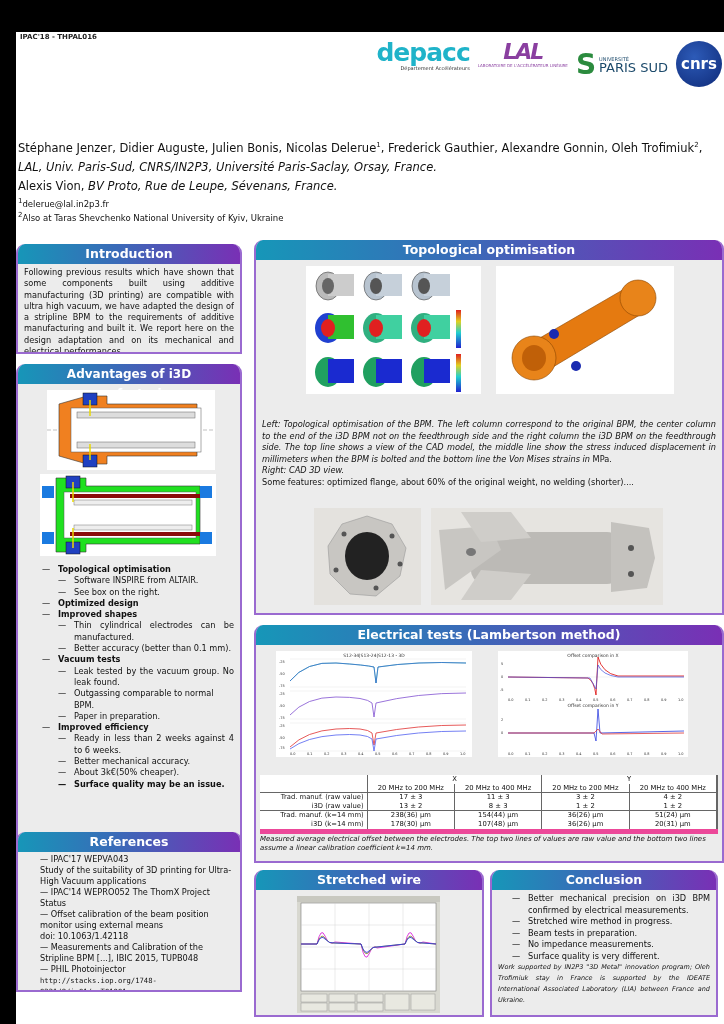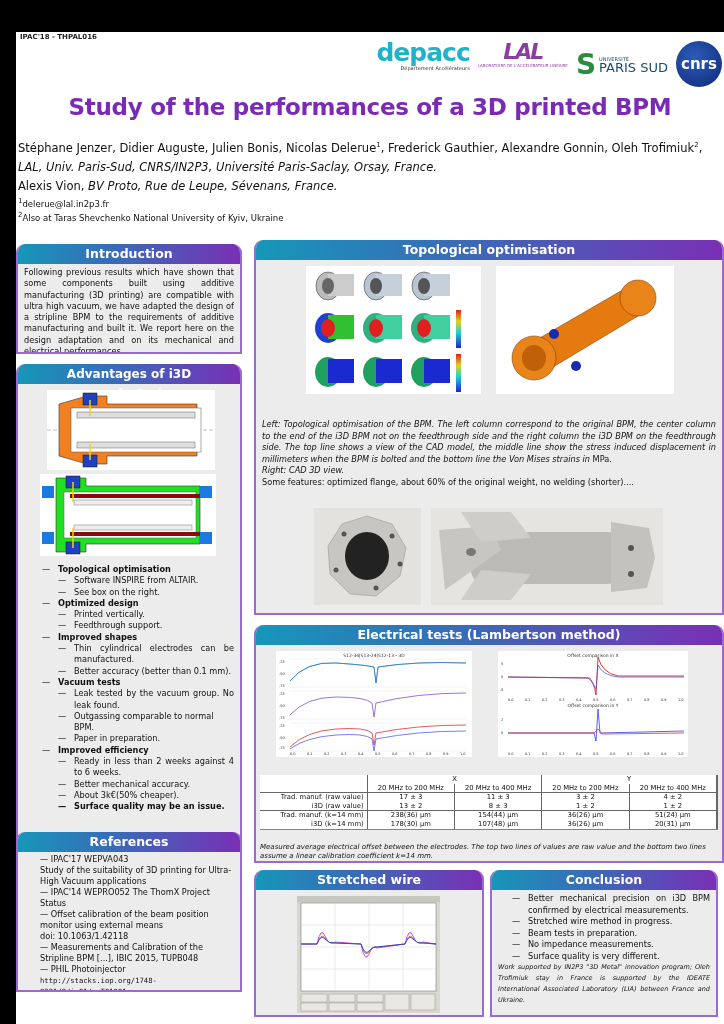--- a/index.html
+++ b/index.html
@@ -79,21 +79,20 @@
       <span class="txt">
           <span class="u">UNIVERSITÉ</span>
           <span class="p">PARIS SUD</span>
         </span>
     </div>
     <div class="logo-cnrs">
         <span>cnrs</span>
       </div>
   </div>
 
-  <div class="title">Study of the performances of a 3D printed BPM</div>
 
   <div class="authors">
     <div>
       <span>Stéphane Jenzer, Didier Auguste, Julien Bonis, Nicolas Delerue</span><sup>1</sup><span>, Frederick Gauthier, Alexandre Gonnin, Oleh Trofimiuk</span><sup>2</sup><span>,</span>
     </div>
     <div class="it">LAL, Univ. Paris-Sud, CNRS/IN2P3, Université Paris-Saclay, Orsay, France.</div>
     <div><span>Alexis Vion, </span><span class="it">BV Proto, Rue de Leupe, Sévenans, France.</span></div>
     <div class="fn"><sup>1</sup><span>delerue@lal.in2p3.fr</span></div>
     <div class="fn"><sup>2</sup><span>Also at Taras Shevchenko National University of Kyiv, Ukraine</span></div>
   </div>
@@ -137,24 +136,21 @@
       </svg>
     </div>
     <div class="box-body" style="position:absolute; top:200px; left:0; right:0; padding-top:0;">
       <ul class="dash">
         <li><span class="b">Topological optimisation</span>
           <ul class="dash">
               <li>Software INSPIRE from ALTAIR.</li>
               <li>See box on the right.</li>
             </ul></li>
         <li><span class="b">Optimized design</span>
-          <ul class="dash">
-              <li>Printed vertically.</li>
-              <li>Feedthrough support.</li>
-            </ul></li>
+          </li>
         <li><span class="b">Improved shapes</span>
           <ul class="dash">
               <li class="justify">Thin cylindrical electrodes can be manufactured.</li>
               <li>Better accuracy (better than 0.1 mm).</li>
             </ul></li>
         <li><span class="b">Vacuum tests</span>
           <ul class="dash">
               <li class="justify">Leak tested by the vacuum group. No leak found.</li>
               <li>Outgassing comparable to normal BPM.</li>
               <li>Paper in preparation.</li>
@@ -400,21 +396,21 @@
         </tr>
         <tr>
           <td class="lab">i3D (k=14 mm)</td>
           <td class="vl">178(30) µm</td>
           <td class="vl">107(48) µm</td>
           <td class="vl">36(26) µm</td>
           <td class="vl vr">20(31) µm</td>
         </tr>
       </tbody>
         </table>
-      <div class="caption" style="font-size:7px; line-height:9px; border-top:1px solid #ec4899; padding-top:13px;">Measured average electrical offset between the electrodes. The top two lines of values are raw value and the bottom two lines assume a linear calibration coefficient k=14 mm.</div>
+      <div class="caption" style="font-size:7px; line-height:9px; border-top:5px solid #ec4899; padding-top:1px;">Measured average electrical offset between the electrodes. The top two lines of values are raw value and the bottom two lines assume a linear calibration coefficient k=14 mm.</div>
     </div>
   </div>
 
   <div class="box" style="left:238px; top:838px; width:230px; height:147px;">
     <div class="box-header">Stretched wire</div>
     <div class="fig" style="left:41px; top:26px; width:143px; height:117px; background:#d8d8d0;">
       <svg width="143" height="117" viewBox="0 0 143 117">
         <rect x="0" y="0" width="143" height="6" fill="#c8c8c0"></rect>
         <rect x="4" y="7" width="135" height="88" fill="#fff" stroke="#666" stroke-width="0.5"></rect>
         <g stroke="#ccc" stroke-width="0.4">

